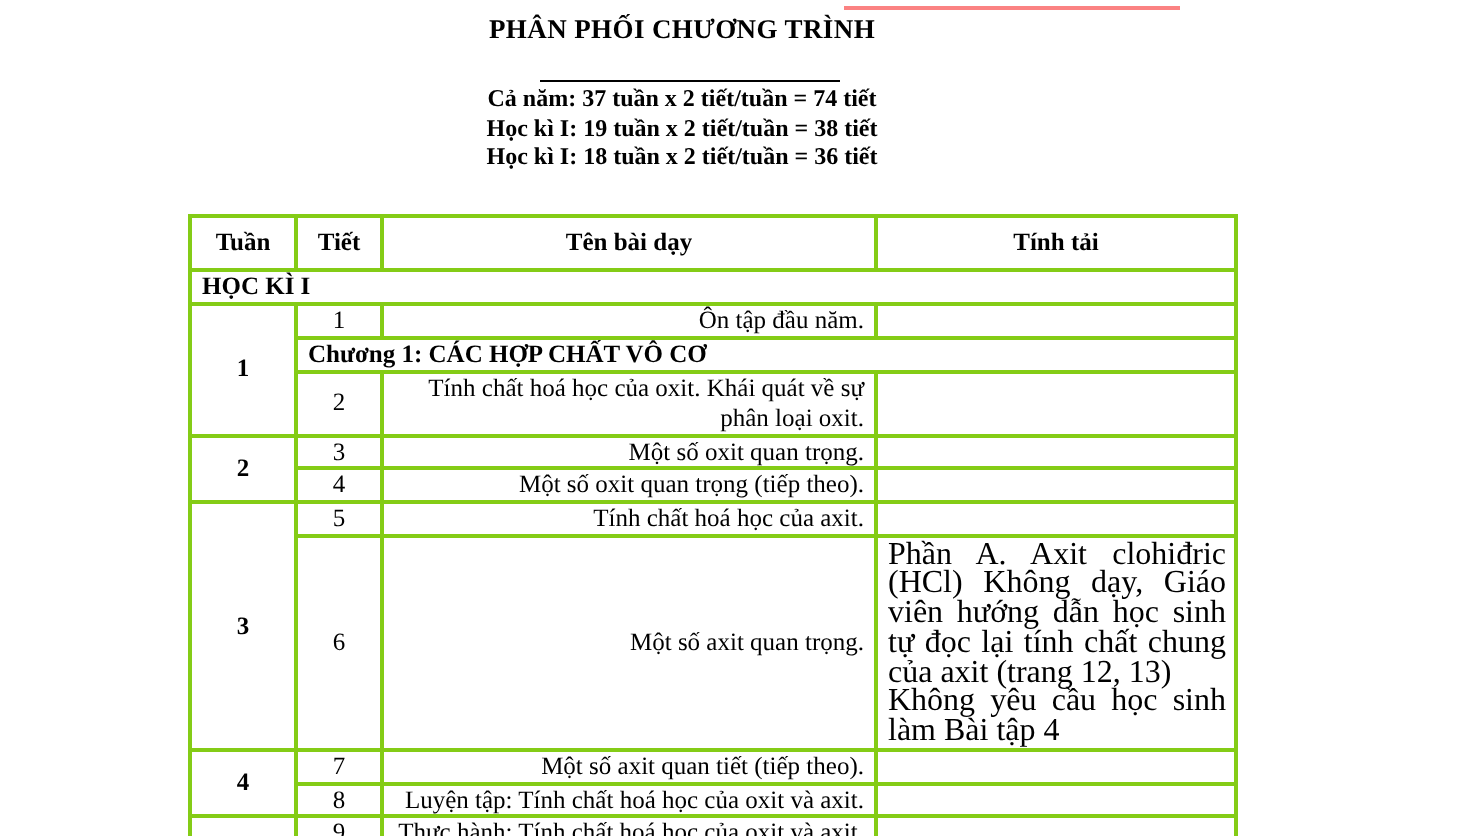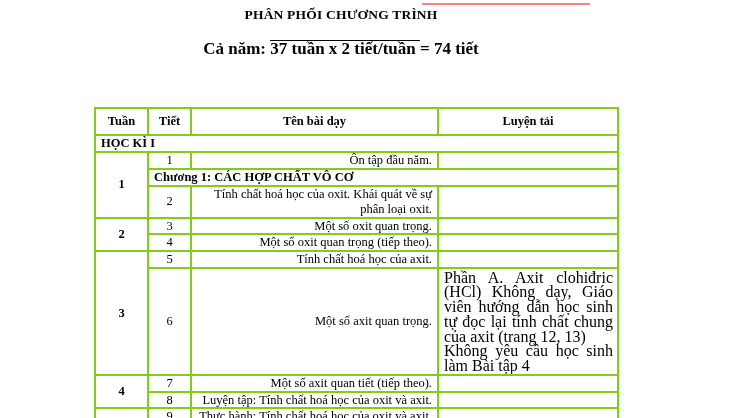--- a/index.html
+++ b/index.html
@@ -7,21 +7,21 @@
   body { font-family: "Liberation Serif", "DejaVu Serif", serif; color: #000; }
   .page { position: relative; width: 730px; height: 418px; background: #fff; overflow: hidden; }
 
   .red-line { position: absolute; left: 422px; top: 3px; width: 168px; height: 2px; background: #fb8282; }
 
   .doc-header { position: absolute; left: 0; top: 7px; width: 682px; text-align: center; font-weight: bold; }
   .doc-title   { font-size: 13.5px; line-height: 16px; letter-spacing: 0.2px; }
   .doc-subtitle{ font-size: 13.5px; line-height: 16px; letter-spacing: 0.2px; }
   .subtitle-rule { position: absolute; left: 270px; top: 40px; width: 150px; height: 1px; background: #000; }
   .doc-summary { position: absolute; left: 0; top: 42px; width: 682px; text-align: center; font-weight: bold; }
-  .doc-summary div { font-size: 17px; line-height: 14.6px; }
+  .doc-summary div { font-size: 12px; line-height: 14.6px; }
 
   table.curriculum {
     position: absolute; left: 94px; top: 107px;
     width: 523px; table-layout: fixed; border-collapse: collapse;
     font-size: 12.5px; color: #000;
   }
   .curriculum th, .curriculum td {
     border: 2px solid #84cc16; padding: 0 5px;
     line-height: 14.5px; vertical-align: middle; overflow: hidden;
   }
@@ -45,36 +45,38 @@
 
   <div class="red-line"></div>
 
   <div class="doc-header">
     <div class="doc-title">PHÂN PHỐI CHƯƠNG TRÌNH</div>
   </div>
   <div class="subtitle-rule"></div>
 
   <div class="doc-summary">
     <div>Cả năm: 37 tuần x 2 tiết/tuần = 74 tiết</div>
+    <div>Học kì I: 19 tuần x 2 tiết/tuần = 38 tiết</div>
+    <div>Học kì I: 18 tuần x 2 tiết/tuần = 36 tiết</div>
   </div>
 
   <table class="curriculum">
     <colgroup>
       <col style="width:53px">
         <col style="width:43px">
         <col style="width:247px">
         <col style="width:180px">
     </colgroup>
 
     <tbody>
         <tr style="height:27px">
       <th>Tuần</th>
       <th>Tiết</th>
       <th>Tên bài dạy</th>
-      <th>Luyện tải</th>
+      <th>Tính tải</th>
     </tr>
 
     <tr class="semester-row" style="height:16px">
       <td colspan="4">HỌC KÌ I</td>
     </tr>
 
     <tr style="height:17px">
       <td class="week" rowspan="3">1</td>
       <td class="tiet">1</td>
       <td class="lesson">Ôn tập đầu năm.</td>

